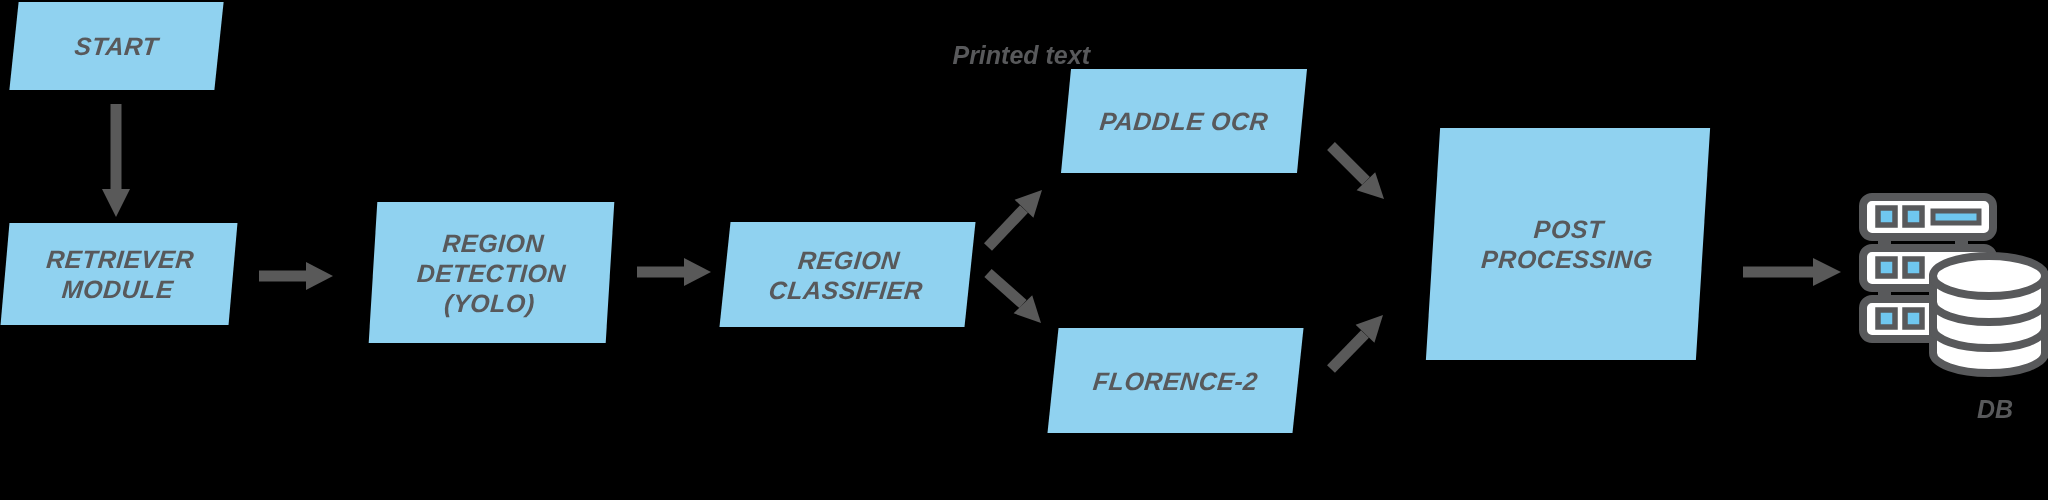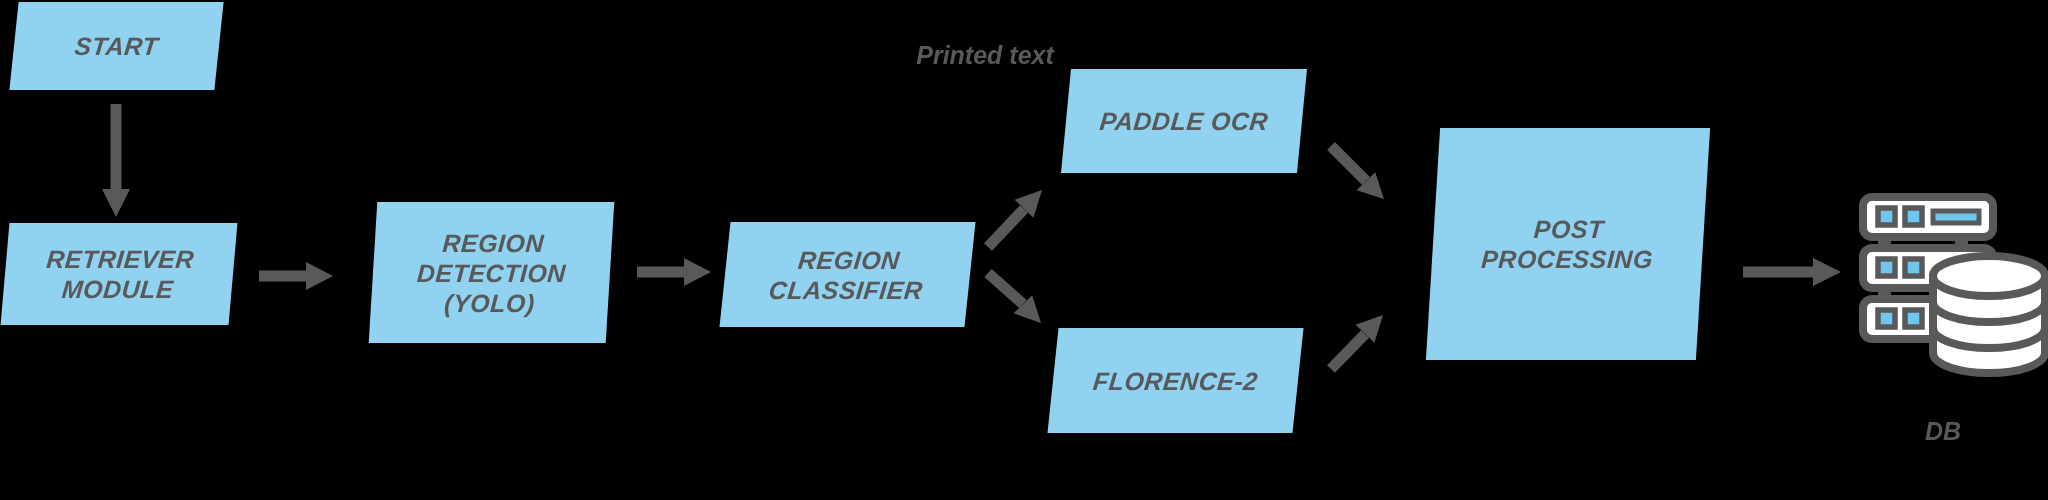--- a/index.html
+++ b/index.html
@@ -30,21 +30,21 @@
     letter-spacing: 0.5px;
     white-space: pre-line;
   }
   .annotation {
     position: absolute;
     color: var(--ink, #58595b);
     font-weight: bold;
     font-style: italic;
     font-size: 25px;
     line-height: 1.1;
-    text-align: center;
+    text-align: right;
     white-space: pre-line;
   }
   #arrows {
     position: absolute;
     left: 0; top: 0;
     width: 2048px;
     height: 500px;
   }
   .shaft {
     stroke: var(--arrow, #595959);
@@ -188,15 +188,15 @@
     </g>
 
     <g>
       <path class="io" d="M81,90 L81,167 A56,20 0 0 0 193,167 L193,90 Z"></path>
       <ellipse class="io" cx="137" cy="90" rx="56" ry="20"></ellipse>
       <path class="iband" d="M81,116 A56,20 0 0 0 193,116"></path>
       <path class="iband" d="M81,142 A56,20 0 0 0 193,142"></path>
     </g>
   </svg>
 
-  <div class="annotation" style="left:1873px; top:418px; width:140px;">DB</div>
+  <div class="annotation" style="left:1873px; top:396px; width:140px;">DB</div>
 
 </div>
 
 </body></html>

